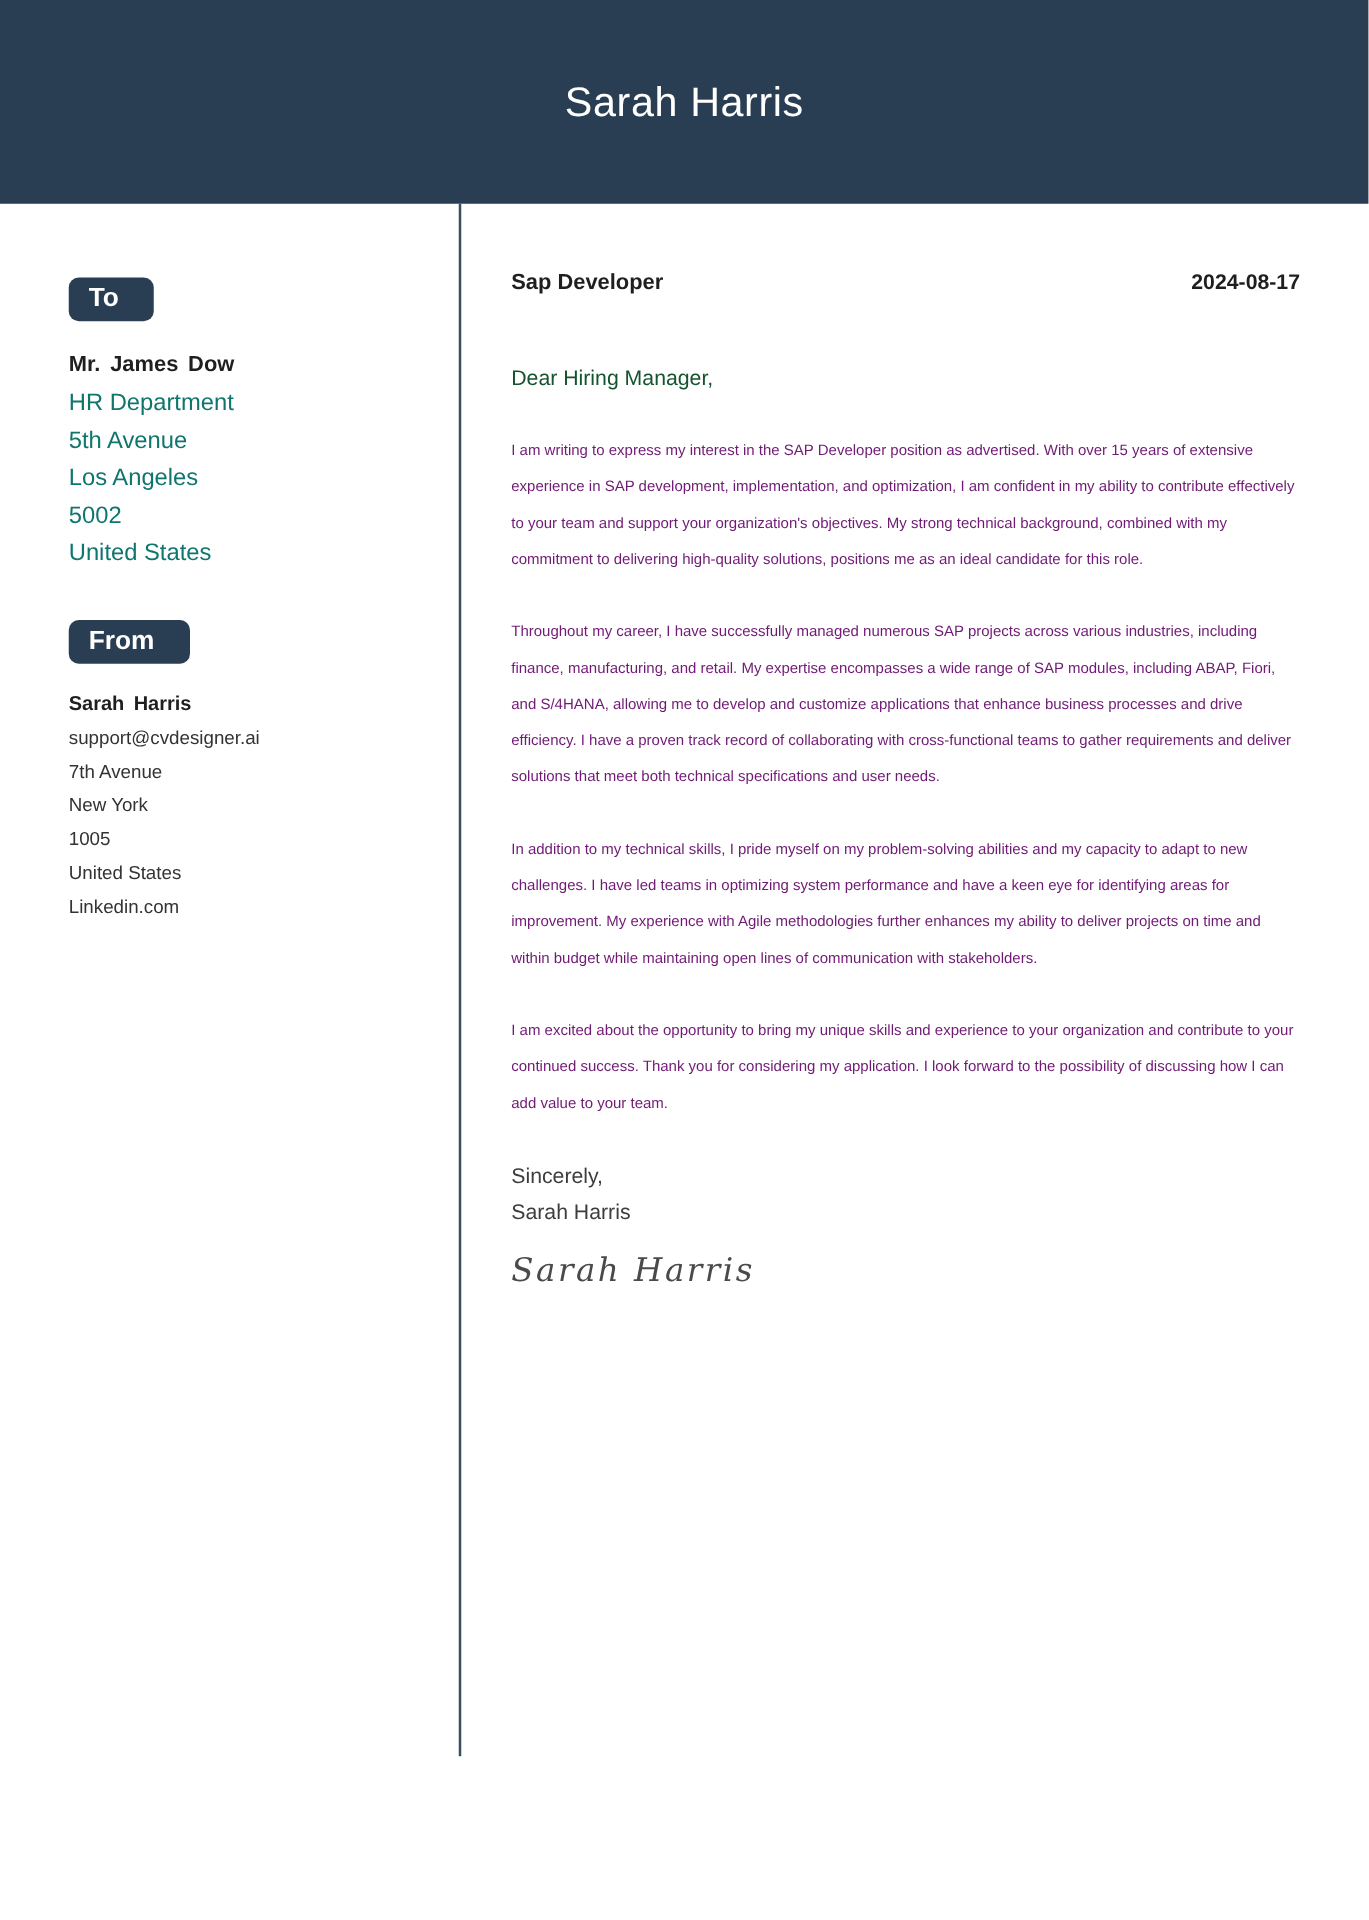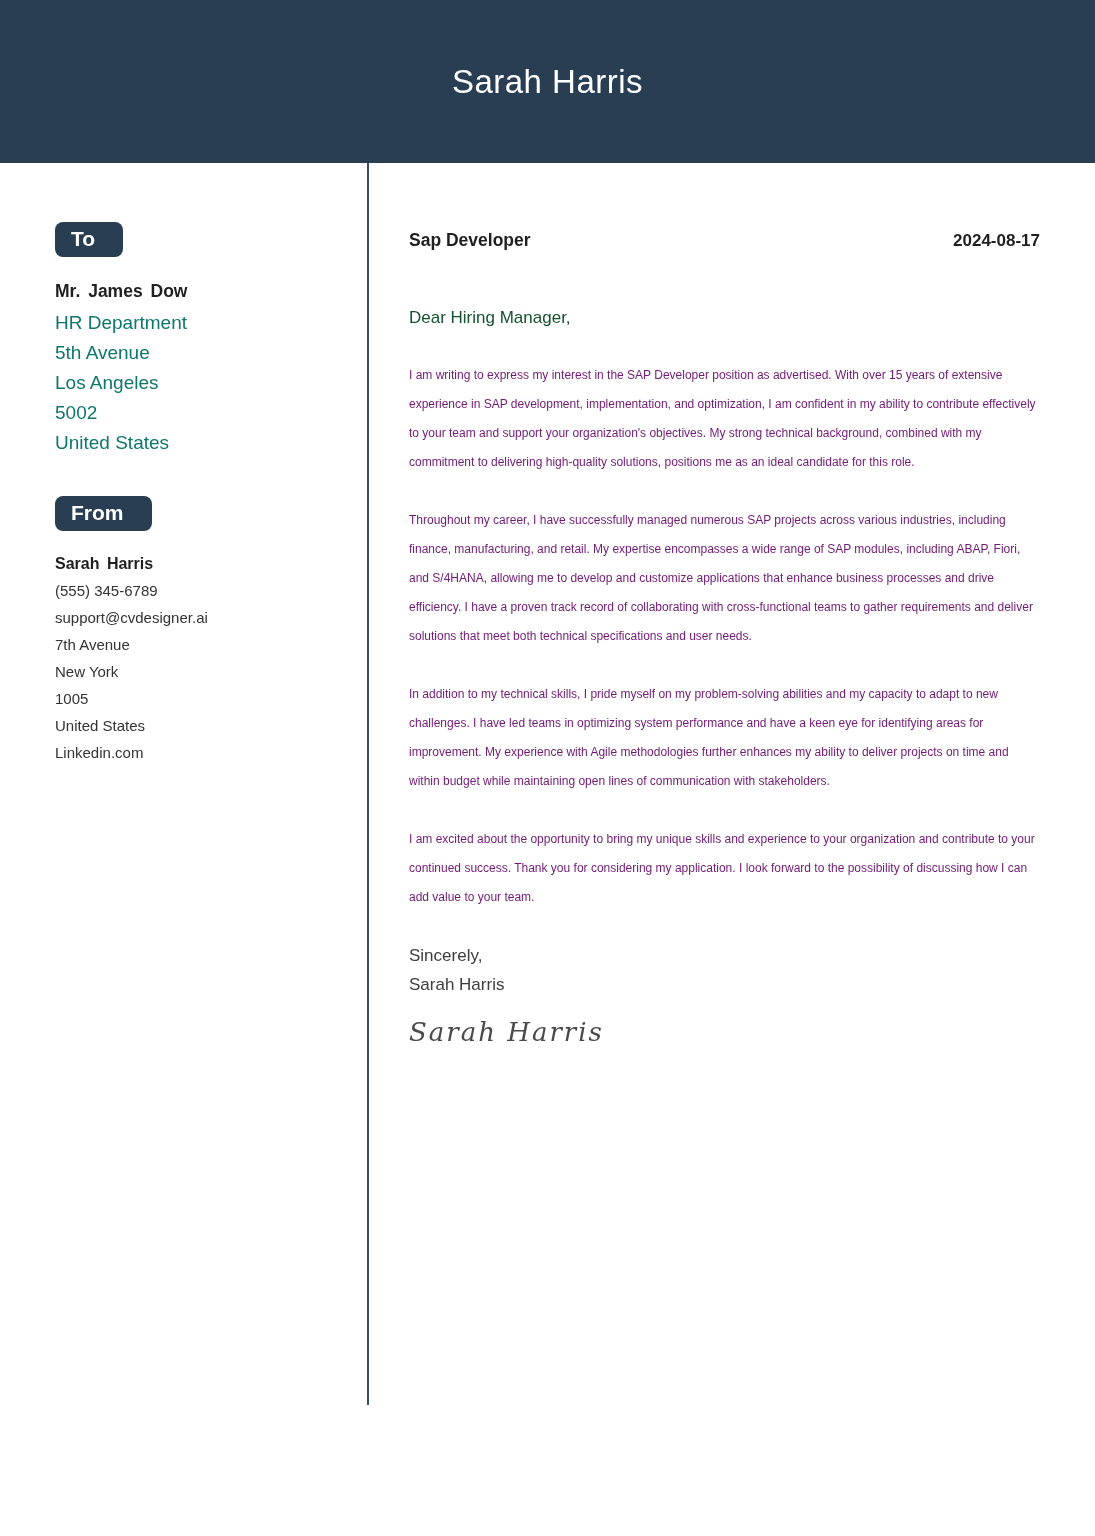--- a/index.html
+++ b/index.html
@@ -70,21 +70,21 @@
     word-spacing: 3px;
   }
   .from-block .contact-line {
     font-size: 15px;
     color: #333333;
     line-height: 27px;
   }
   .from-block .contact-lines { margin-top: 4px; }
   .main {
     flex: 1;
-    padding: 67px 55px 0 42px;
+    padding: 52px 55px 0 42px;
   }
   .title-row {
     display: flex;
     justify-content: space-between;
     align-items: baseline;
   }
   .job-title {
     font-size: 17.5px;
     font-weight: 700;
     color: #1f1f1f;
@@ -145,21 +145,20 @@
           <div class="contact-line">Los Angeles</div>
           <div class="contact-line">5002</div>
           <div class="contact-line">United States</div>
         </div>
       </div>
 
       <div class="from-block">
         <span class="badge">From</span>
         <div class="contact-name">Sarah Harris</div>
         <div class="contact-lines">
-          <div class="contact-line">(555) 345-6789</div>
           <div class="contact-line">support@cvdesigner.ai</div>
           <div class="contact-line">7th Avenue</div>
           <div class="contact-line">New York</div>
           <div class="contact-line">1005</div>
           <div class="contact-line">United States</div>
           <div class="contact-line">Linkedin.com</div>
         </div>
       </div>
 
     </div>

